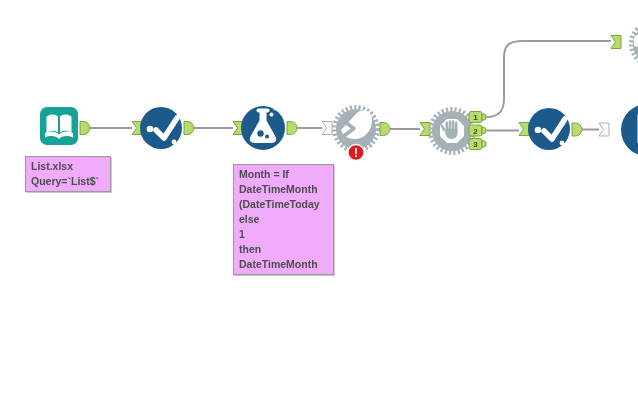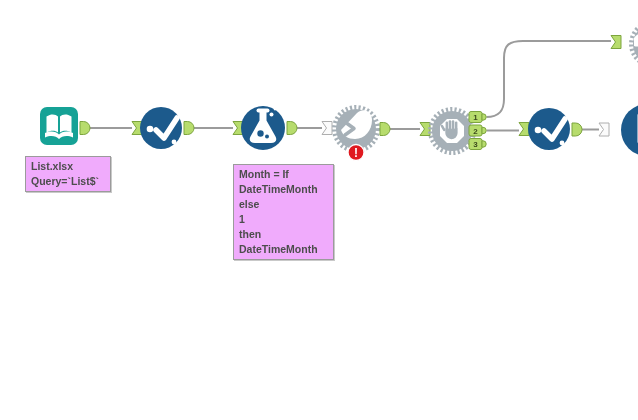--- a/index.html
+++ b/index.html
@@ -152,19 +152,20 @@
 </svg>
 
   <div class="annotation" style="left:25px;top:156px;width:74px;">
     <div>List.xlsx</div>
     <div>Query=`List$`</div>
   </div>
 
   <div class="annotation" style="left:233px;top:164px;width:89px;">
     <div>Month = If</div>
     <div>DateTimeMonth</div>
+    <div>(DateTimeToday</div>
     <div>else</div>
     <div>1</div>
     <div>then</div>
     <div>DateTimeMonth</div>
   </div>
 
 </div>
 
 </body></html>

